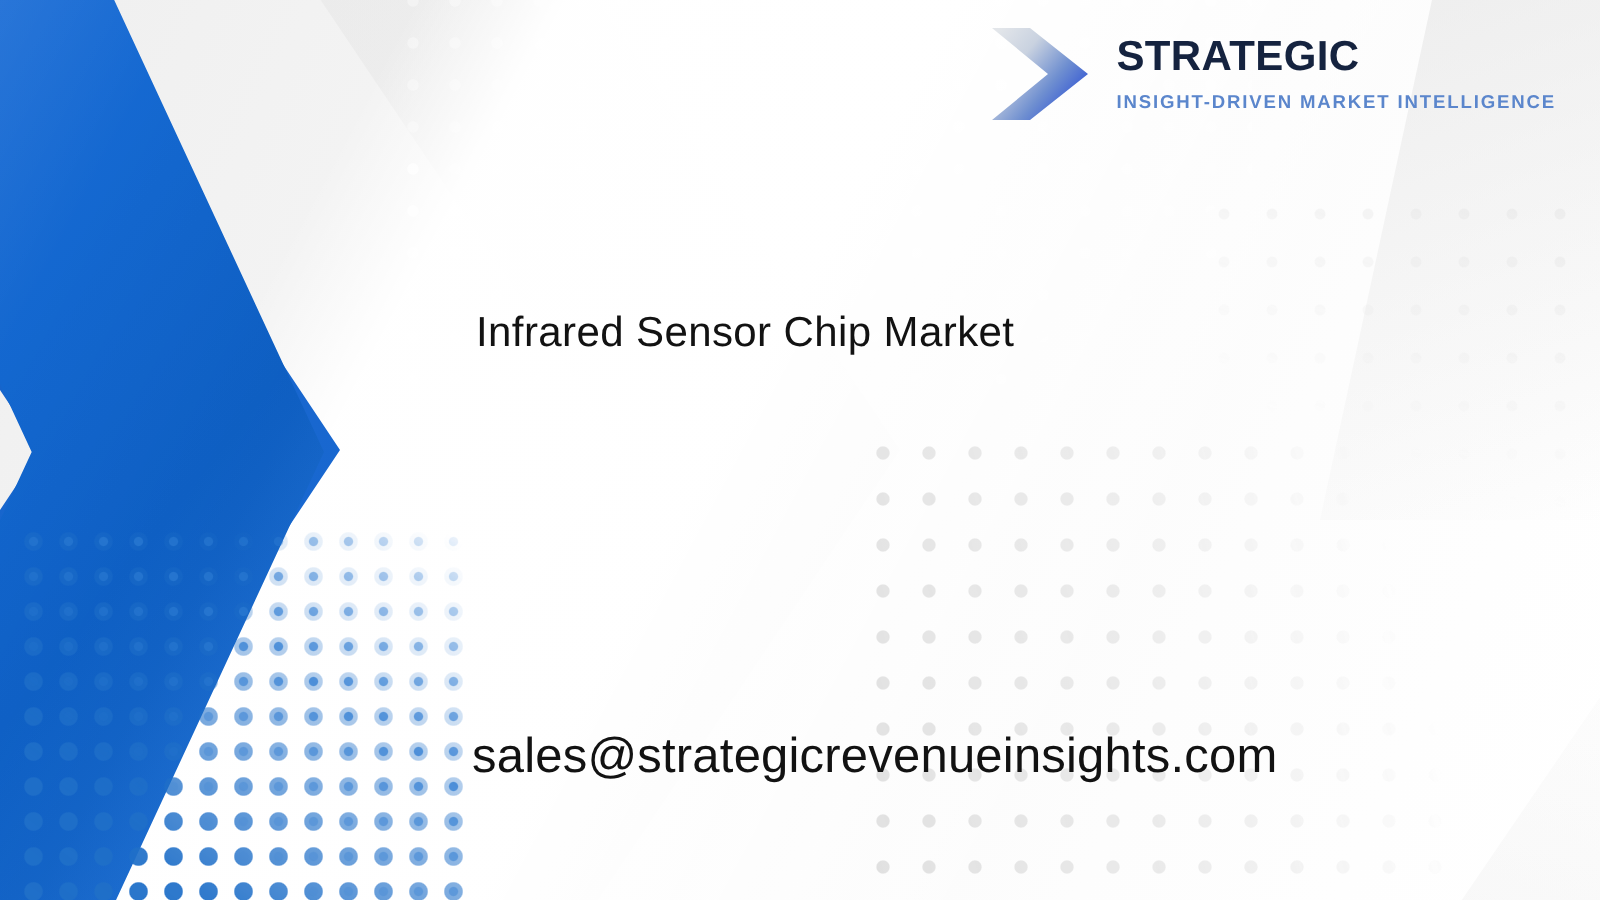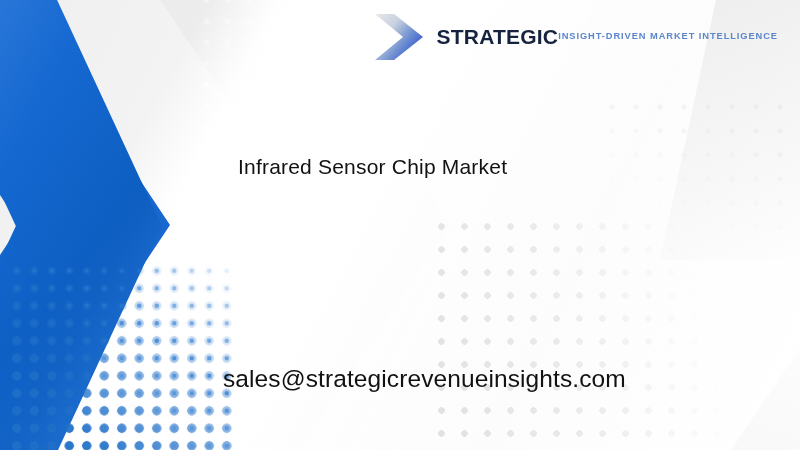--- a/index.html
+++ b/index.html
@@ -157,21 +157,21 @@
 
   
   .logo {
     position:absolute;
     right:22px; top:12px;
     display:flex;
     align-items:center;
     gap:12px;
   }
   .logo-mark { width:52px; height:50px; flex:0 0 auto; display:block; }
-  .logo-text { display:flex; flex-direction:row; align-items:flex-start; }
+  .logo-text { display:flex; flex-direction:column; align-items:flex-start; }
   .logo-line1, .logo-line2 {
     font-size:21px;
     font-weight:bold;
     letter-spacing:.2px;
     color:#15233f;
     line-height:1.07;
     white-space:nowrap;
   }
   .logo-tag {
     margin-top:5px;
@@ -187,21 +187,21 @@
     position:absolute;
     left:238px; top:155px;
     font-size:21px;
     font-weight:normal;
     color:#121212;
     letter-spacing:.2px;
     white-space:nowrap;
   }
   .email {
     position:absolute;
-    left:223px; top:365px;
+    left:236px; top:365px;
     font-size:24.5px;
     font-weight:normal;
     color:#121212;
     letter-spacing:.1px;
     white-space:nowrap;
   }
 </style>
 </head>
 <body>
 

